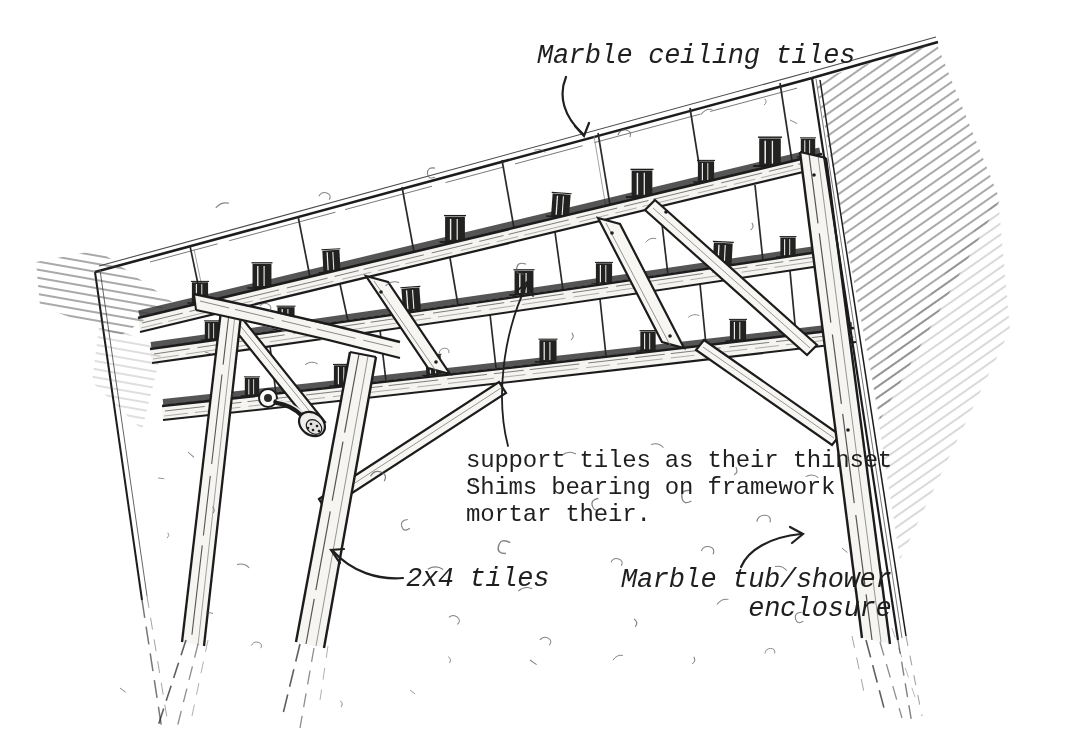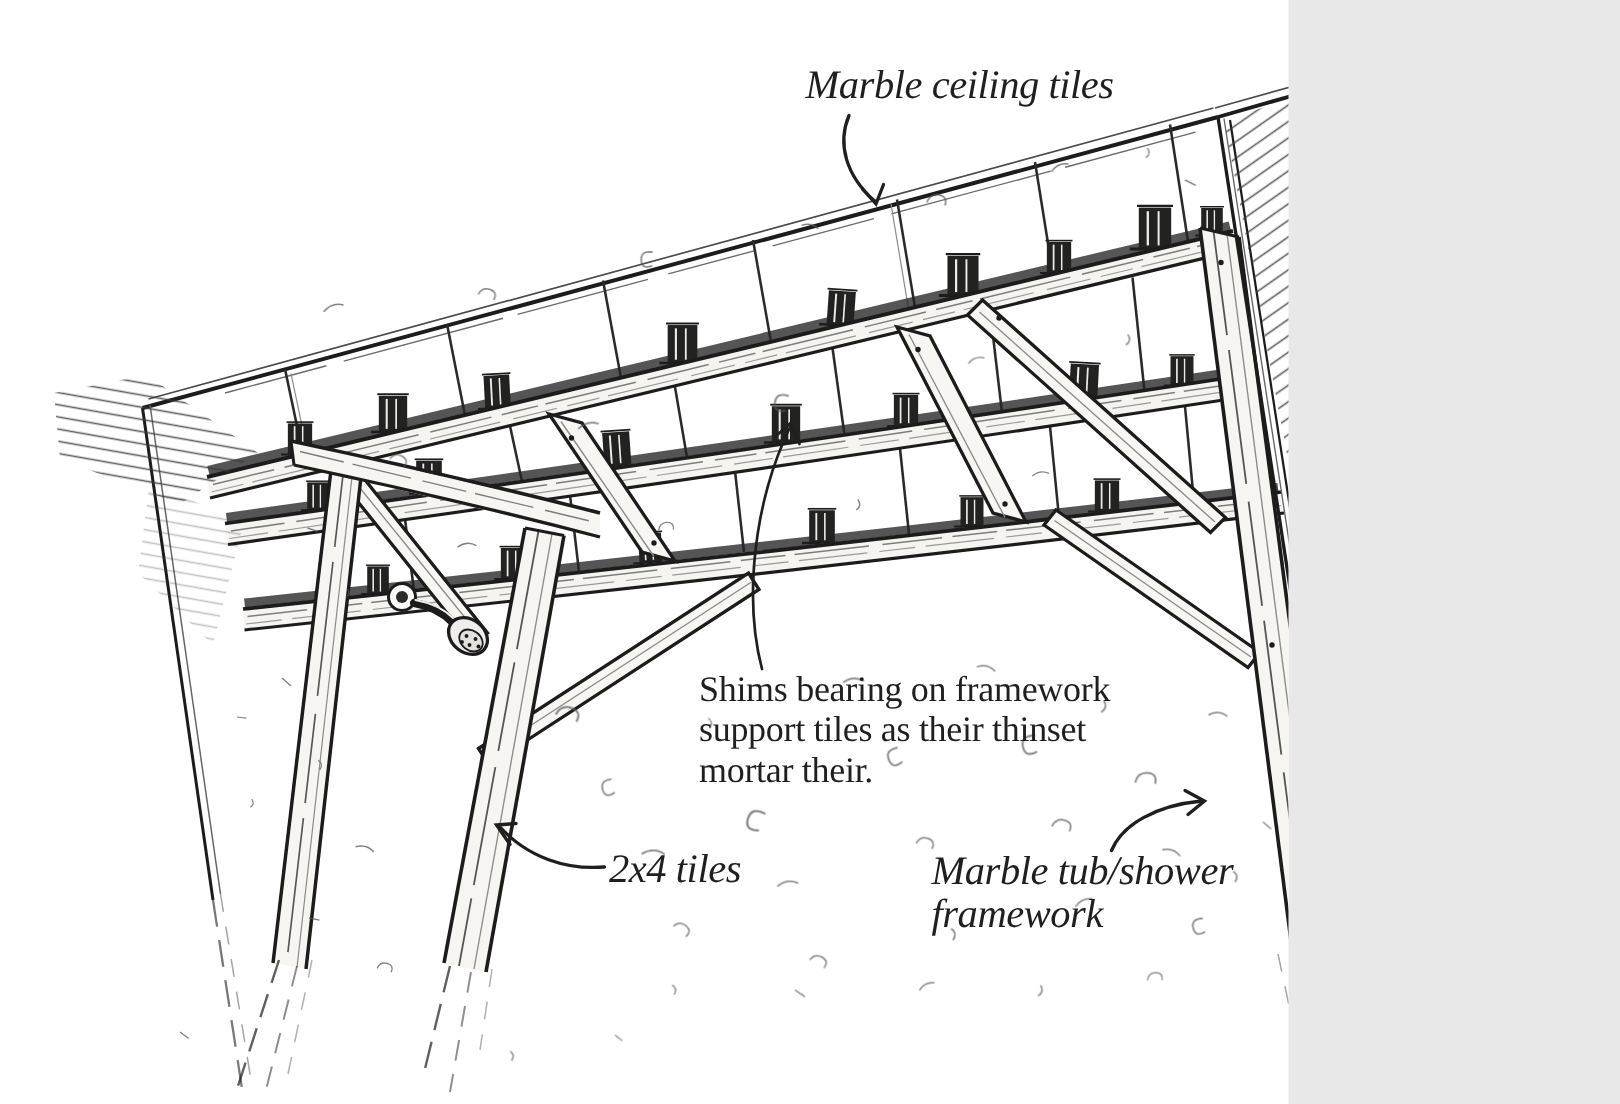--- a/index.html
+++ b/index.html
@@ -1,24 +1,24 @@
 <!DOCTYPE html>
 <html><head>
 <meta charset="utf-8">
 <style>
   html,body{margin:0;padding:0;background:#e8e8e8;}
-  #stage{position:relative;width:859px;height:736px;background:#ffffff;overflow:hidden;
-         font-family:Liberation Serif, serif;color:#1f1f1f;}
+  #stage{position:relative;width:1080px;height:736px;background:#ffffff;overflow:hidden;
+         font-family:Liberation Mono, monospace;color:#1f1f1f;}
   #art{position:absolute;left:0;top:0;width:1080px;height:736px;}
   .lbl{position:absolute;white-space:nowrap;color:#1f1f1f;}
   .ital{font-style:italic;font-size:27px;letter-spacing:-0.3px;}
   #lbl-ceiling{left:537px;top:41px;}
   #lbl-shims{left:466px;top:447px;font-size:24px;line-height:27px;letter-spacing:-0.2px;}
   #lbl-frame{left:406px;top:564px;}
-  #lbl-encl{left:621px;top:566px;line-height:29px;}
+  #lbl-encl{left:621px;top:566px;line-height:29px;text-align:right;}
 </style>
 </head>
 <body>
 
 <div id="stage">
 
 <svg id="art" viewBox="0 0 1080 736">
   <defs>
     <path id="sq1" d="M0,7 Q2,1 8,2 Q14,3 12,9" fill="none"></path>
     <path id="sq2" d="M0,3 Q7,-2 14,2" fill="none"></path>
@@ -322,25 +322,25 @@
     <g>
       <path d="M741,567 C748,550 770,537 801,534"></path>
       <polyline points="790,527 803,534 792,543"></polyline>
     </g>
   </g>
 </svg>
 
   <div class="lbl ital" id="lbl-ceiling">Marble ceiling tiles</div>
 
   <div class="lbl" id="lbl-shims">
+    <div>support tiles as their thinset</div>
     <div>Shims bearing on framework</div>
-    <div>support tiles as their thinset</div>
     <div>mortar their.</div>
   </div>
 
   <div class="lbl ital" id="lbl-frame">2x4 tiles</div>
 
   <div class="lbl ital" id="lbl-encl">
     <div>Marble tub/shower</div>
-    <div>framework</div>
+    <div>enclosure</div>
   </div>
 
 </div>
 
 </body></html>

